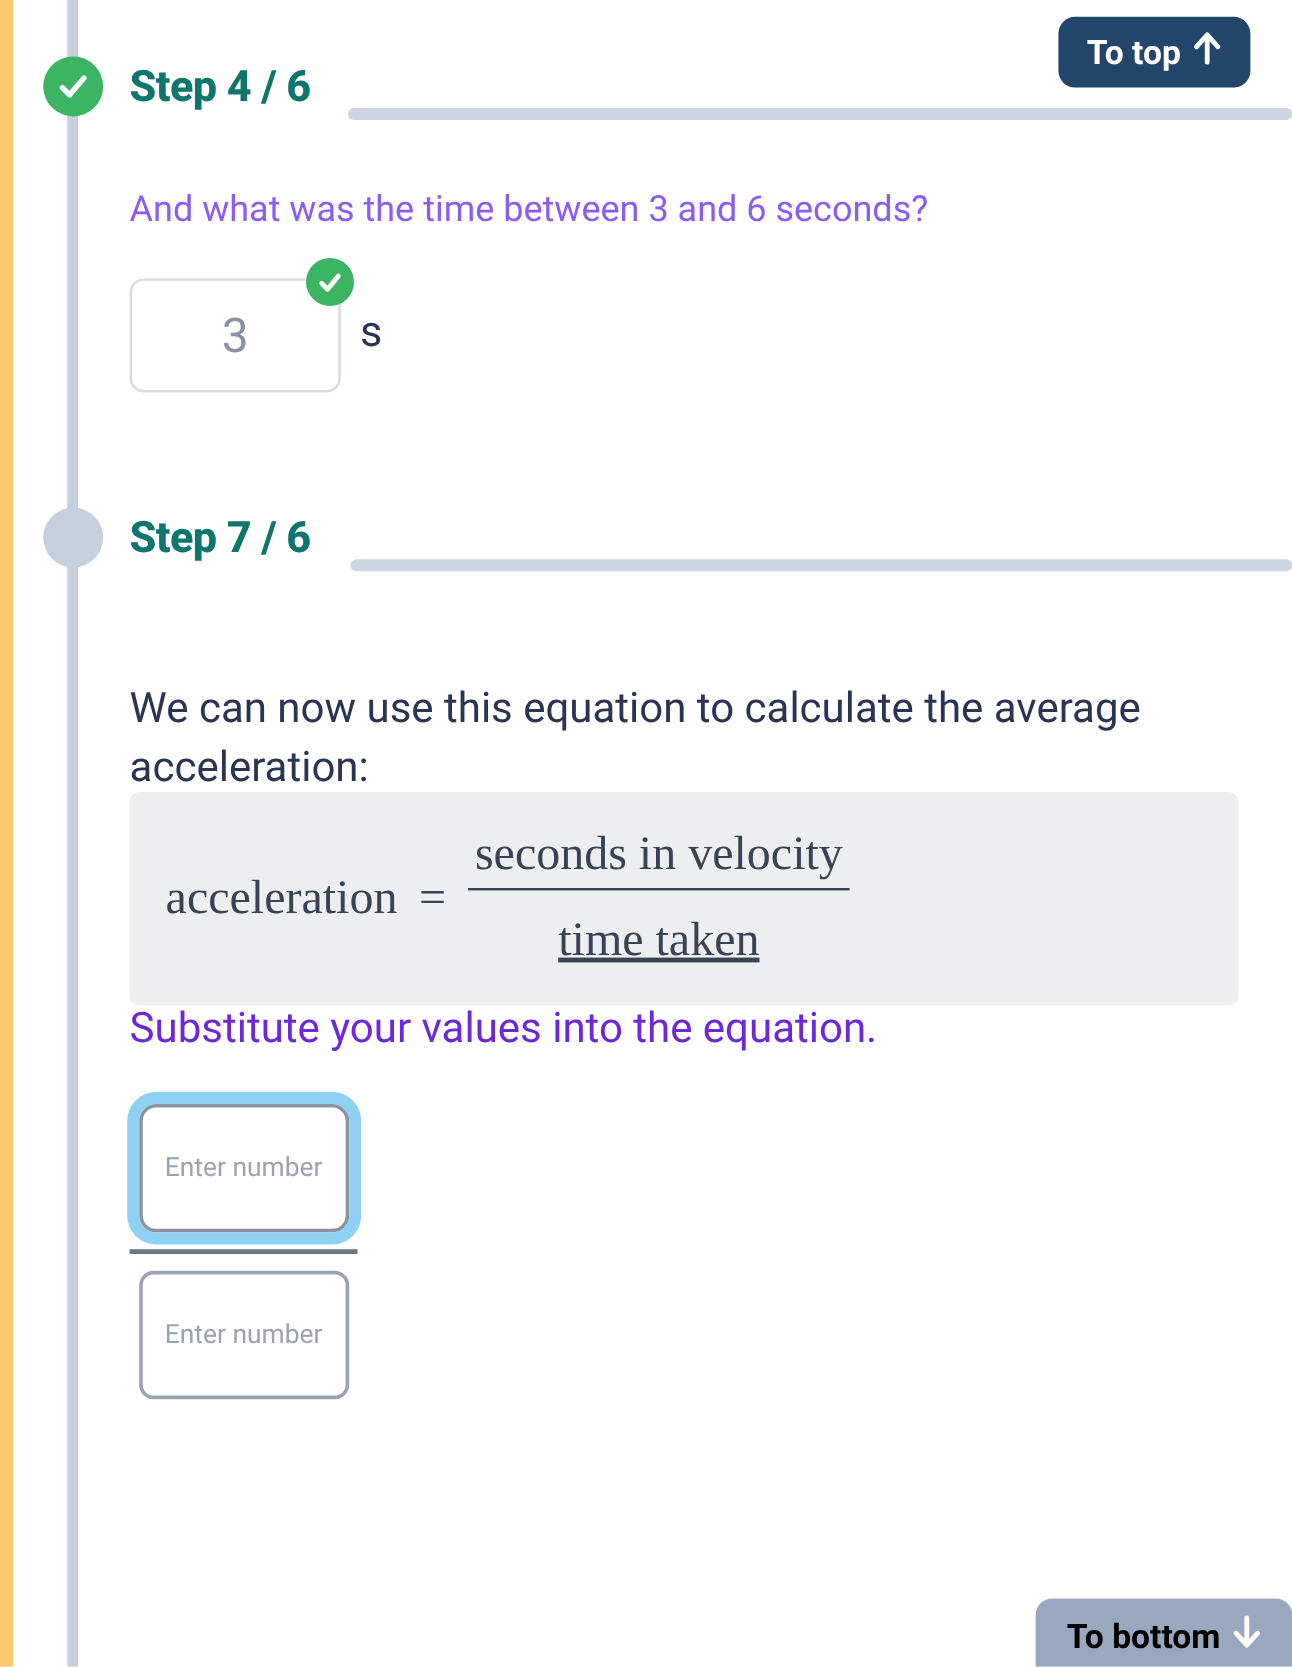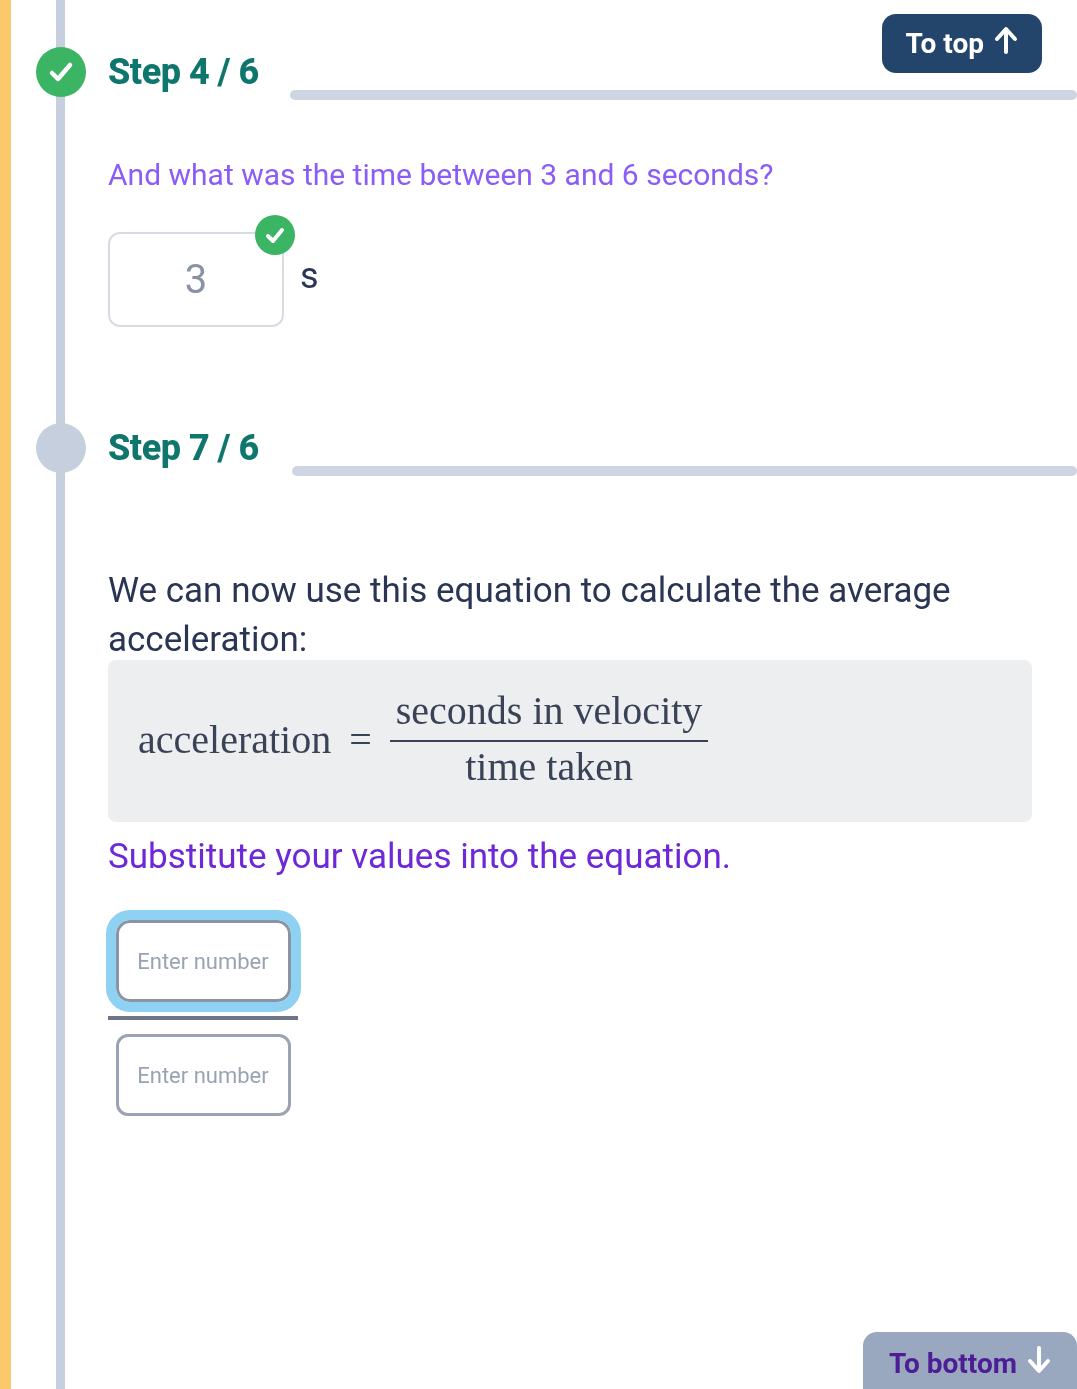--- a/index.html
+++ b/index.html
@@ -34,21 +34,21 @@
     border-radius: 14px;
     display: flex;
     align-items: center;
     gap: 10px;
     cursor: pointer;
   }
   .to-bottom {
     position: absolute;
     bottom: 0; right: 0;
     background: #99a8bf;
-    color: #4c1d95;
+    color: #000000;
     font-weight: 700;
     font-size: 28px;
     padding: 14px 26px 8px 26px;
     border-radius: 14px 14px 0 0;
     display: flex;
     align-items: center;
     gap: 10px;
     cursor: pointer;
   }
   .arrow-up, .arrow-down { display: inline-block; }
@@ -145,21 +145,21 @@
     gap: 18px;
   }
   .eq-frac {
     display: inline-flex;
     flex-direction: column;
     align-items: center;
     line-height: 1.25;
   }
   .eq-frac .num { padding: 0 6px 4px; }
   .eq-frac .bar { width: 100%; height: 2px; background: #3a4256; }
-  .eq-frac .den { padding: 0 6px 0; }
+  .eq-frac .den { padding: 16px 6px 0; text-decoration: underline; }
 
   .subst {
     position: absolute;
     left: 108px;
     top: 920px;
     display: flex;
     align-items: center;
     gap: 22px;
     font-size: 36px;
     color: #2a3553;
@@ -167,21 +167,21 @@
   .subst-frac {
     display: flex;
     flex-direction: column;
     align-items: center;
     gap: 14px;
   }
   .subst-frac .bar {
     width: 190px; height: 4px; background: #6c7686;
   }
   .num-input {
-    width: 175px; height: 82px;
+    width: 175px; height: 107px;
     border: 3px solid #9aa3b2;
     border-radius: 12px;
     display: flex;
     align-items: center;
     justify-content: center;
     font-size: 22px;
     color: #9aa3b2;
     background: #fff;
   }
   .num-input.active {

